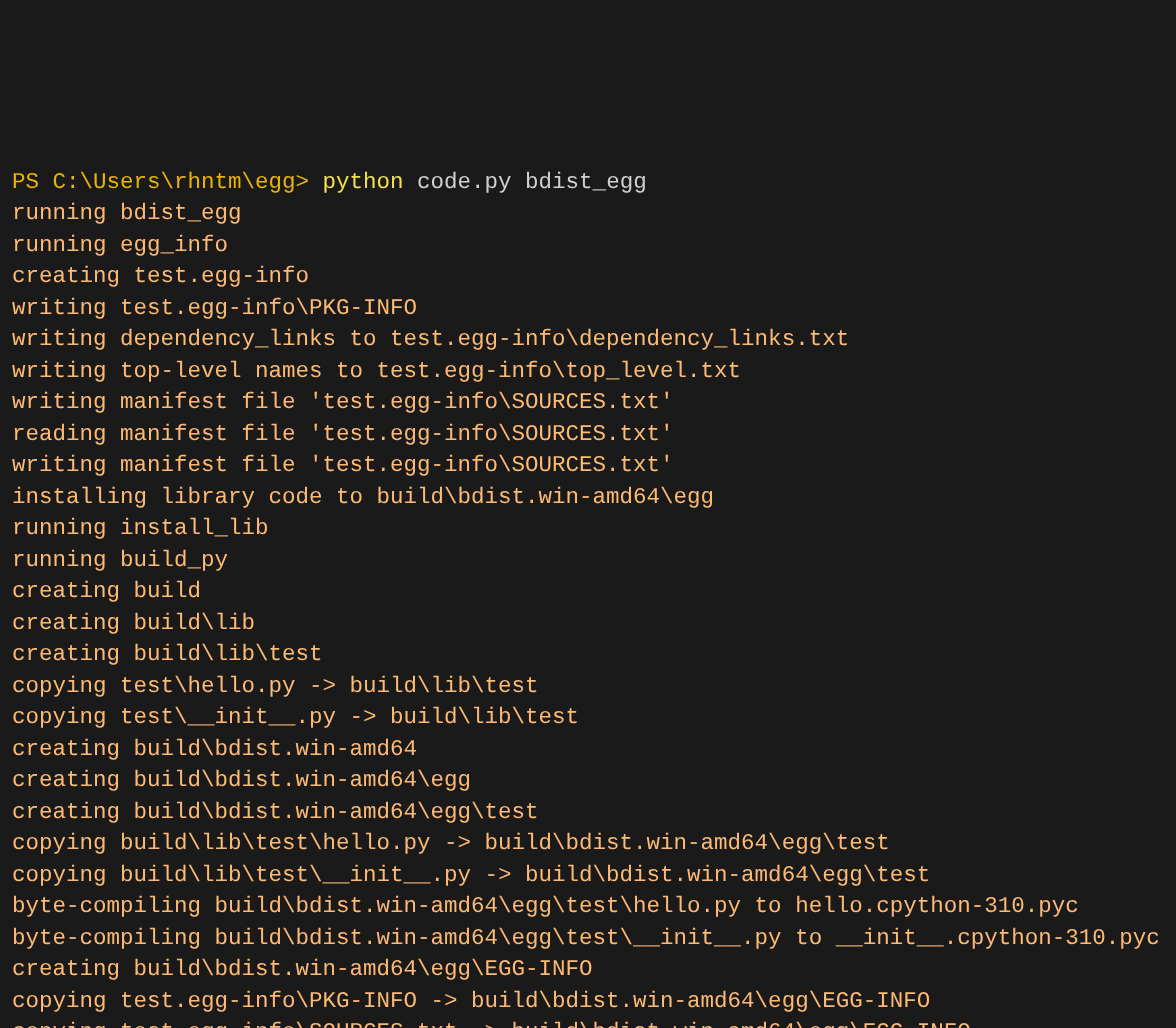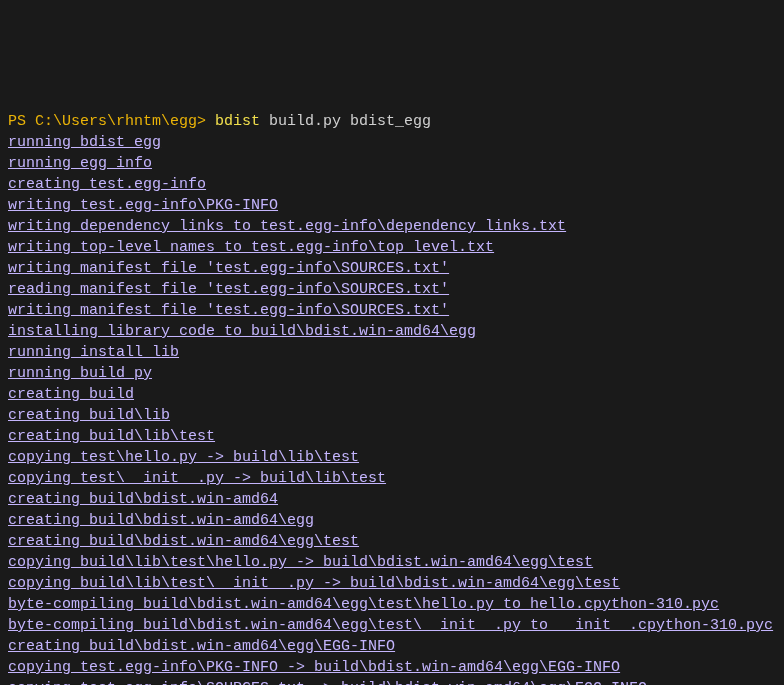--- a/index.html
+++ b/index.html
@@ -14,24 +14,24 @@
     height: 685px;
     overflow: hidden;
     white-space: pre;
   }
   .terminal {
     padding: 6px 8px;
   }
   .prompt-prefix { color: #eab308; }
   .cmd-yellow { color: #f2e04d; }
   .cmd-rest { color: #d0d0d0; }
-  .line { color: #c4b5fd; text-decoration: underline; }
+  .line { color: #fdba74; }
 </style>
 </head>
 <body>
 
 
 
-<div class="terminal"><span class="prompt-prefix">PS C:\Users\rhntm\egg&gt; </span><span class="cmd-yellow">bdist</span><span class="cmd-rest"> build.py bdist_egg</span>
+<div class="terminal"><span class="prompt-prefix">PS C:\Users\rhntm\egg&gt; </span><span class="cmd-yellow">python</span><span class="cmd-rest"> code.py bdist_egg</span>
 <div id="output-container"><div class="line">running bdist_egg</div><div class="line">running egg_info</div><div class="line">creating test.egg-info</div><div class="line">writing test.egg-info\PKG-INFO</div><div class="line">writing dependency_links to test.egg-info\dependency_links.txt</div><div class="line">writing top-level names to test.egg-info\top_level.txt</div><div class="line">writing manifest file 'test.egg-info\SOURCES.txt'</div><div class="line">reading manifest file 'test.egg-info\SOURCES.txt'</div><div class="line">writing manifest file 'test.egg-info\SOURCES.txt'</div><div class="line">installing library code to build\bdist.win-amd64\egg</div><div class="line">running install_lib</div><div class="line">running build_py</div><div class="line">creating build</div><div class="line">creating build\lib</div><div class="line">creating build\lib\test</div><div class="line">copying test\hello.py -&gt; build\lib\test</div><div class="line">copying test\__init__.py -&gt; build\lib\test</div><div class="line">creating build\bdist.win-amd64</div><div class="line">creating build\bdist.win-amd64\egg</div><div class="line">creating build\bdist.win-amd64\egg\test</div><div class="line">copying build\lib\test\hello.py -&gt; build\bdist.win-amd64\egg\test</div><div class="line">copying build\lib\test\__init__.py -&gt; build\bdist.win-amd64\egg\test</div><div class="line">byte-compiling build\bdist.win-amd64\egg\test\hello.py to hello.cpython-310.pyc</div><div class="line">byte-compiling build\bdist.win-amd64\egg\test\__init__.py to __init__.cpython-310.pyc</div><div class="line">creating build\bdist.win-amd64\egg\EGG-INFO</div><div class="line">copying test.egg-info\PKG-INFO -&gt; build\bdist.win-amd64\egg\EGG-INFO</div><div class="line">copying test.egg-info\SOURCES.txt -&gt; build\bdist.win-amd64\egg\EGG-INFO</div></div></div>
 
 
 
 
 </body></html>

